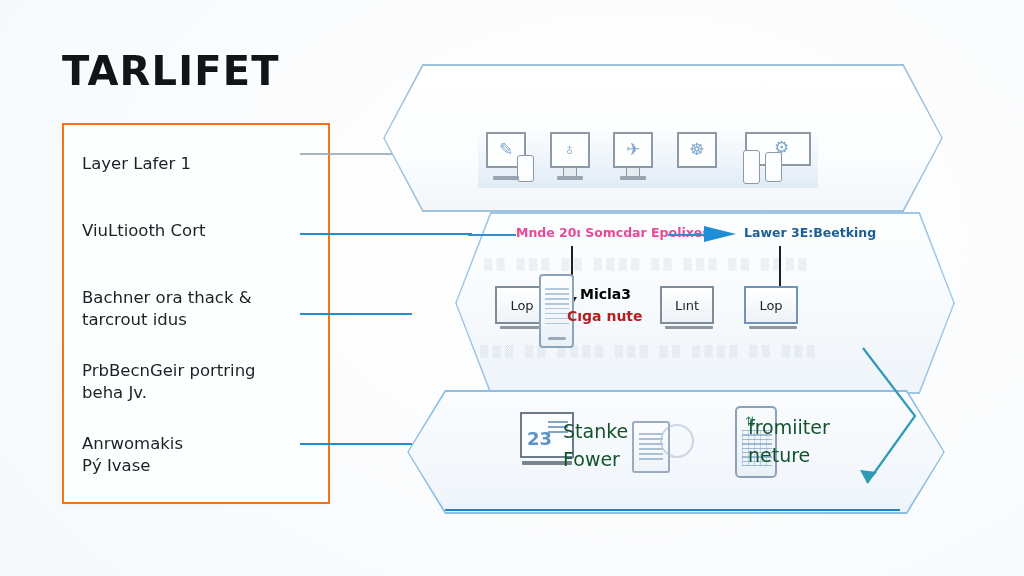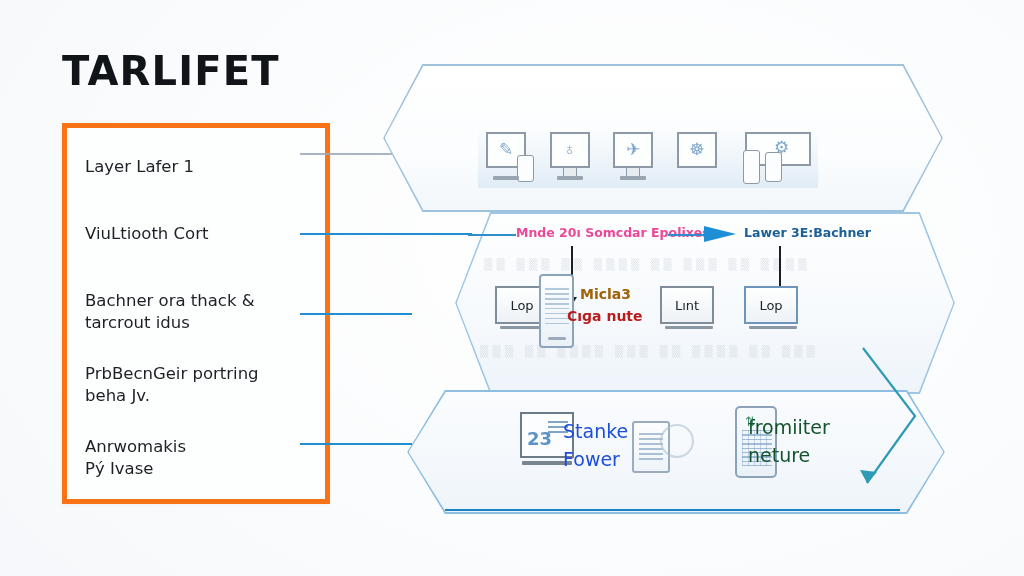--- a/index.html
+++ b/index.html
@@ -34,21 +34,21 @@
   }
 
   
   #legend-panel {
     position: absolute;
     left: 62px;
     top: 123px;
     width: 268px;
     height: 381px;
     background: #fdfefe;
-    border: 5px solid #f97316;
+    border: 2px solid #f97316;
     box-shadow: 0 1px 4px rgba(120,135,150,0.07);
     box-sizing: border-box;
   }
   .legend-item {
     position: absolute;
     left: 18px;
     width: 230px;
     color: #1c2126;
     font-size: 16.5px;
     line-height: 1.33;
@@ -263,21 +263,21 @@
     width: 24px; height: 38px;
     background:
       repeating-linear-gradient(180deg, rgba(120,160,195,.55) 0 1.5px, transparent 1.5px 5px);
   }
   #mid-phone .homebar {
     position: absolute; left: 7px; bottom: 6px;
     width: 18px; height: 3px; background: #9aaabb; border-radius: 2px;
   }
   #mid-phone-label {
     position: absolute; left: 103px; top: 0px;
-    font-size: 14px; color: #a16207; font-weight: bold;
+    font-size: 14px; color: #000000; font-weight: bold;
     font-family: "DejaVu Sans", sans-serif;
   }
   #mid-phone-sub {
     position: absolute; left: 90px; top: 22px;
     font-size: 14px; color: #b91c1c; font-weight: bold;
     font-family: "DejaVu Sans", sans-serif;
   }
 
   
   #bot-monitor {
@@ -299,21 +299,21 @@
     position: absolute; left: 28px; top: 9px;
     width: 20px; height: 14px;
     background: repeating-linear-gradient(180deg, #7fa6c9 0 2px, transparent 2px 5px);
   }
   #bot-monitor .stand {
     position: absolute; left: 2px; top: 49px;
     width: 50px; height: 3.5px; background: #79868f; border-radius: 1px;
   }
   #bot-label-1 {
     position: absolute; left: 563px; top: 418px;
-    font-size: 19px; color: #1d4ed8; line-height: 1.45;
+    font-size: 19px; color: #14532d; line-height: 1.45;
     font-family: "DejaVu Sans", sans-serif;
   }
   #bot-doc-icon {
     position: absolute; left: 632px; top: 421px;
     width: 38px; height: 52px;
     border: 2px solid #93a6b8; border-radius: 3px;
     background: linear-gradient(180deg, #fdfeff 0%, #eef4f9 100%);
     box-sizing: border-box;
     opacity: .92;
   }
@@ -442,21 +442,21 @@
       <div class="dev-glyph">⚙</div>
       <div class="dev-phone" style="left:4px; right:auto; bottom:0px; height:34px;"></div>
       <div class="dev-phone" style="left:26px; right:auto; bottom:2px; height:30px;"></div>
     </div>
   </div>
 
   <div id="flow-rule"></div>
   <div id="flow-label-left">Mnde 20ı Somcdar Epolixes</div>
   <div id="flow-rule-2"></div>
   <div id="flow-arrow"></div>
-  <div id="flow-label-right">Lawer 3E:Bachner</div>
+  <div id="flow-label-right">Lawer 3E:Beetking</div>
 
   <div class="ghost-text" style="left:484px; top:258px; width:330px;">▒▒ ▒▒▒ ▒▒ ▒▒▒▒ ▒▒ ▒▒▒ ▒▒ ▒▒▒▒ ▒▒</div>
   <div class="ghost-text" style="left:480px; top:345px; width:345px;">▒▒▒ ▒▒ ▒▒▒▒ ▒▒▒ ▒▒ ▒▒▒▒ ▒▒ ▒▒▒</div>
 
   <div class="drop-arrow" style="left:571px; top:246px; height:52px;"></div>
   <div class="drop-arrow" style="left:779px; top:246px; height:52px;"></div>
 
   <div id="mid-row">
     <div class="mini-box" style="left:18px; top:0;">
       <span>Lop</span>

